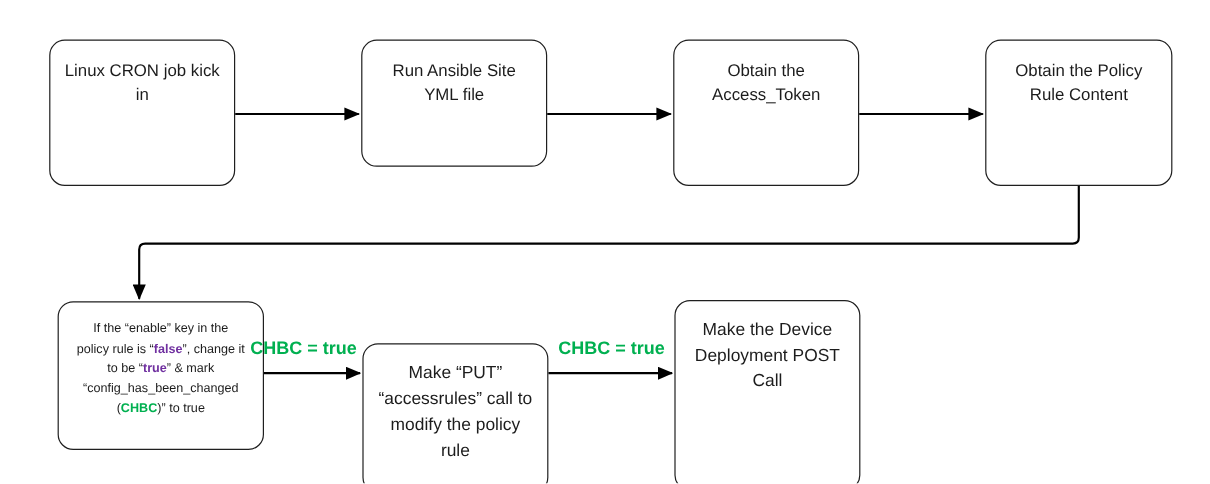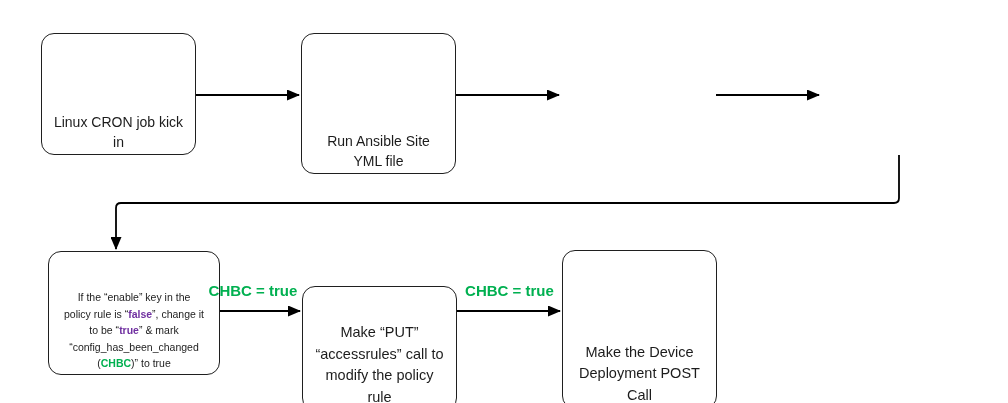--- a/index.html
+++ b/index.html
@@ -28,24 +28,24 @@
     stroke: #000000;
     stroke-width: 1.8;
   }
   .node {
     position: absolute;
     box-sizing: border-box;
     background: #ffffff;
     border: 1.5px solid #1f1f1f;
     border-radius: 13px;
     display: flex;
-    align-items: flex-end;
+    align-items: flex-start;
     justify-content: center;
     text-align: center;
-    padding: 2px;
+    padding: 14px;
   }
   .node-text {
     white-space: nowrap;
   }
   .t-md { font-size: 14px;   line-height: 20px;   }
   .t-lg { font-size: 14.5px; line-height: 21.5px; }
   .t-sm { font-size: 10.5px; line-height: 16.6px; }
   .edge-label {
     position: absolute;
     font-size: 15px;
@@ -70,25 +70,31 @@
     <path class="edge" d="M716,95 H819" marker-end="url(#arrow)"></path>
     <path class="edge" d="M899,155 V198 Q899,203 894,203 H121 Q116,203 116,208 V249" marker-end="url(#arrow)"></path>
     <path class="edge" d="M204,311 H300" marker-end="url(#arrow)"></path>
     <path class="edge" d="M457,311 H560" marker-end="url(#arrow)"></path>
   </svg>
 
   <div class="node" style="left:41px;  top:33px;  width:155px; height:122px;">
     <div class="node-text t-md">Linux CRON job kick<br>in</div>
   </div>
 
-  <div class="node" style="left:301px; top:33px;  width:155px; height:141px;">
+  <div class="node" style="left:301px; top:33px;  width:155px; height:106px;">
     <div class="node-text t-md">Run Ansible Site<br>YML file</div>
   </div>
 
+  <div class="node" style="left:561px; top:33px;  width:155px; height:122px;">
+    <div class="node-text t-md">Obtain the<br>Access_Token</div>
+  </div>
 
+  <div class="node" style="left:821px; top:33px;  width:156px; height:122px;">
+    <div class="node-text t-md">Obtain the Policy<br>Rule Content</div>
+  </div>
 
   <div class="node" style="left:32px;  top:251px; width:172px; height:124px;margin-left:16px;">
     <div class="node-text t-sm"><span>If the “enable” key in the</span><br><span>policy rule is “</span><span style="color: rgb(112, 48, 160); font-weight: bold;">false</span><span>”, change it</span><br><span>to be “</span><span style="color: rgb(112, 48, 160); font-weight: bold;">true</span><span>” &amp; mark</span><br><span>“config_has_been_changed</span><br><span>(</span><span style="color: rgb(0, 176, 80); font-weight: bold;">CHBC</span><span>)” to true</span></div>
   </div>
 
   <div class="node" style="left:302px; top:250px; width:155px; height:125px;margin-top:36px;">
     <div class="node-text t-lg">Make “PUT”<br>“accessrules” call to<br>modify the policy<br>rule</div>
   </div>
 
   <div class="node" style="left:562px; top:250px; width:155px; height:159px;">

